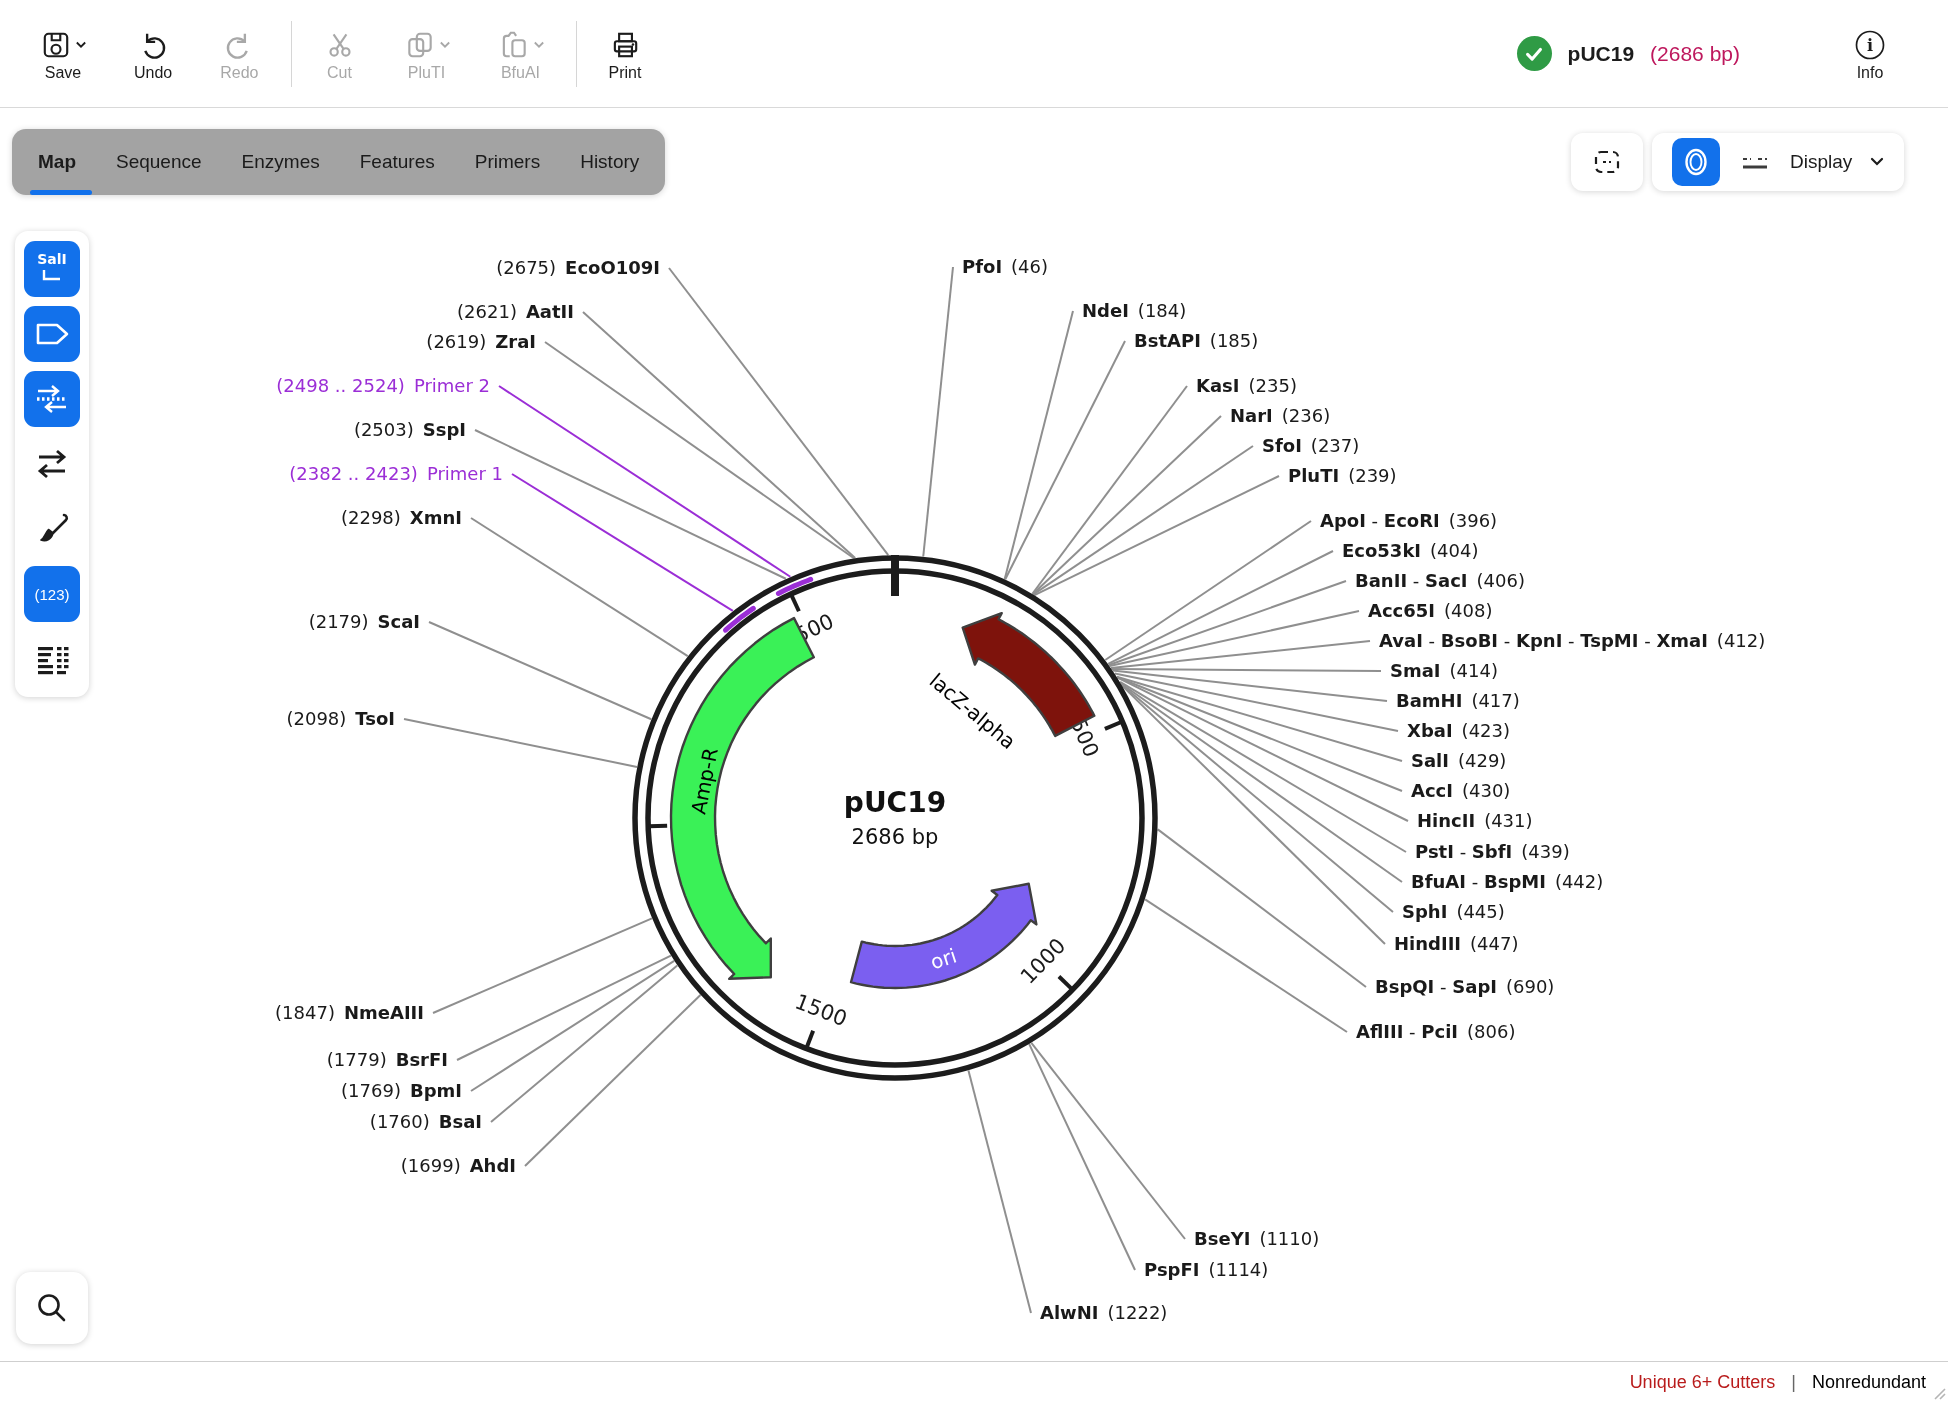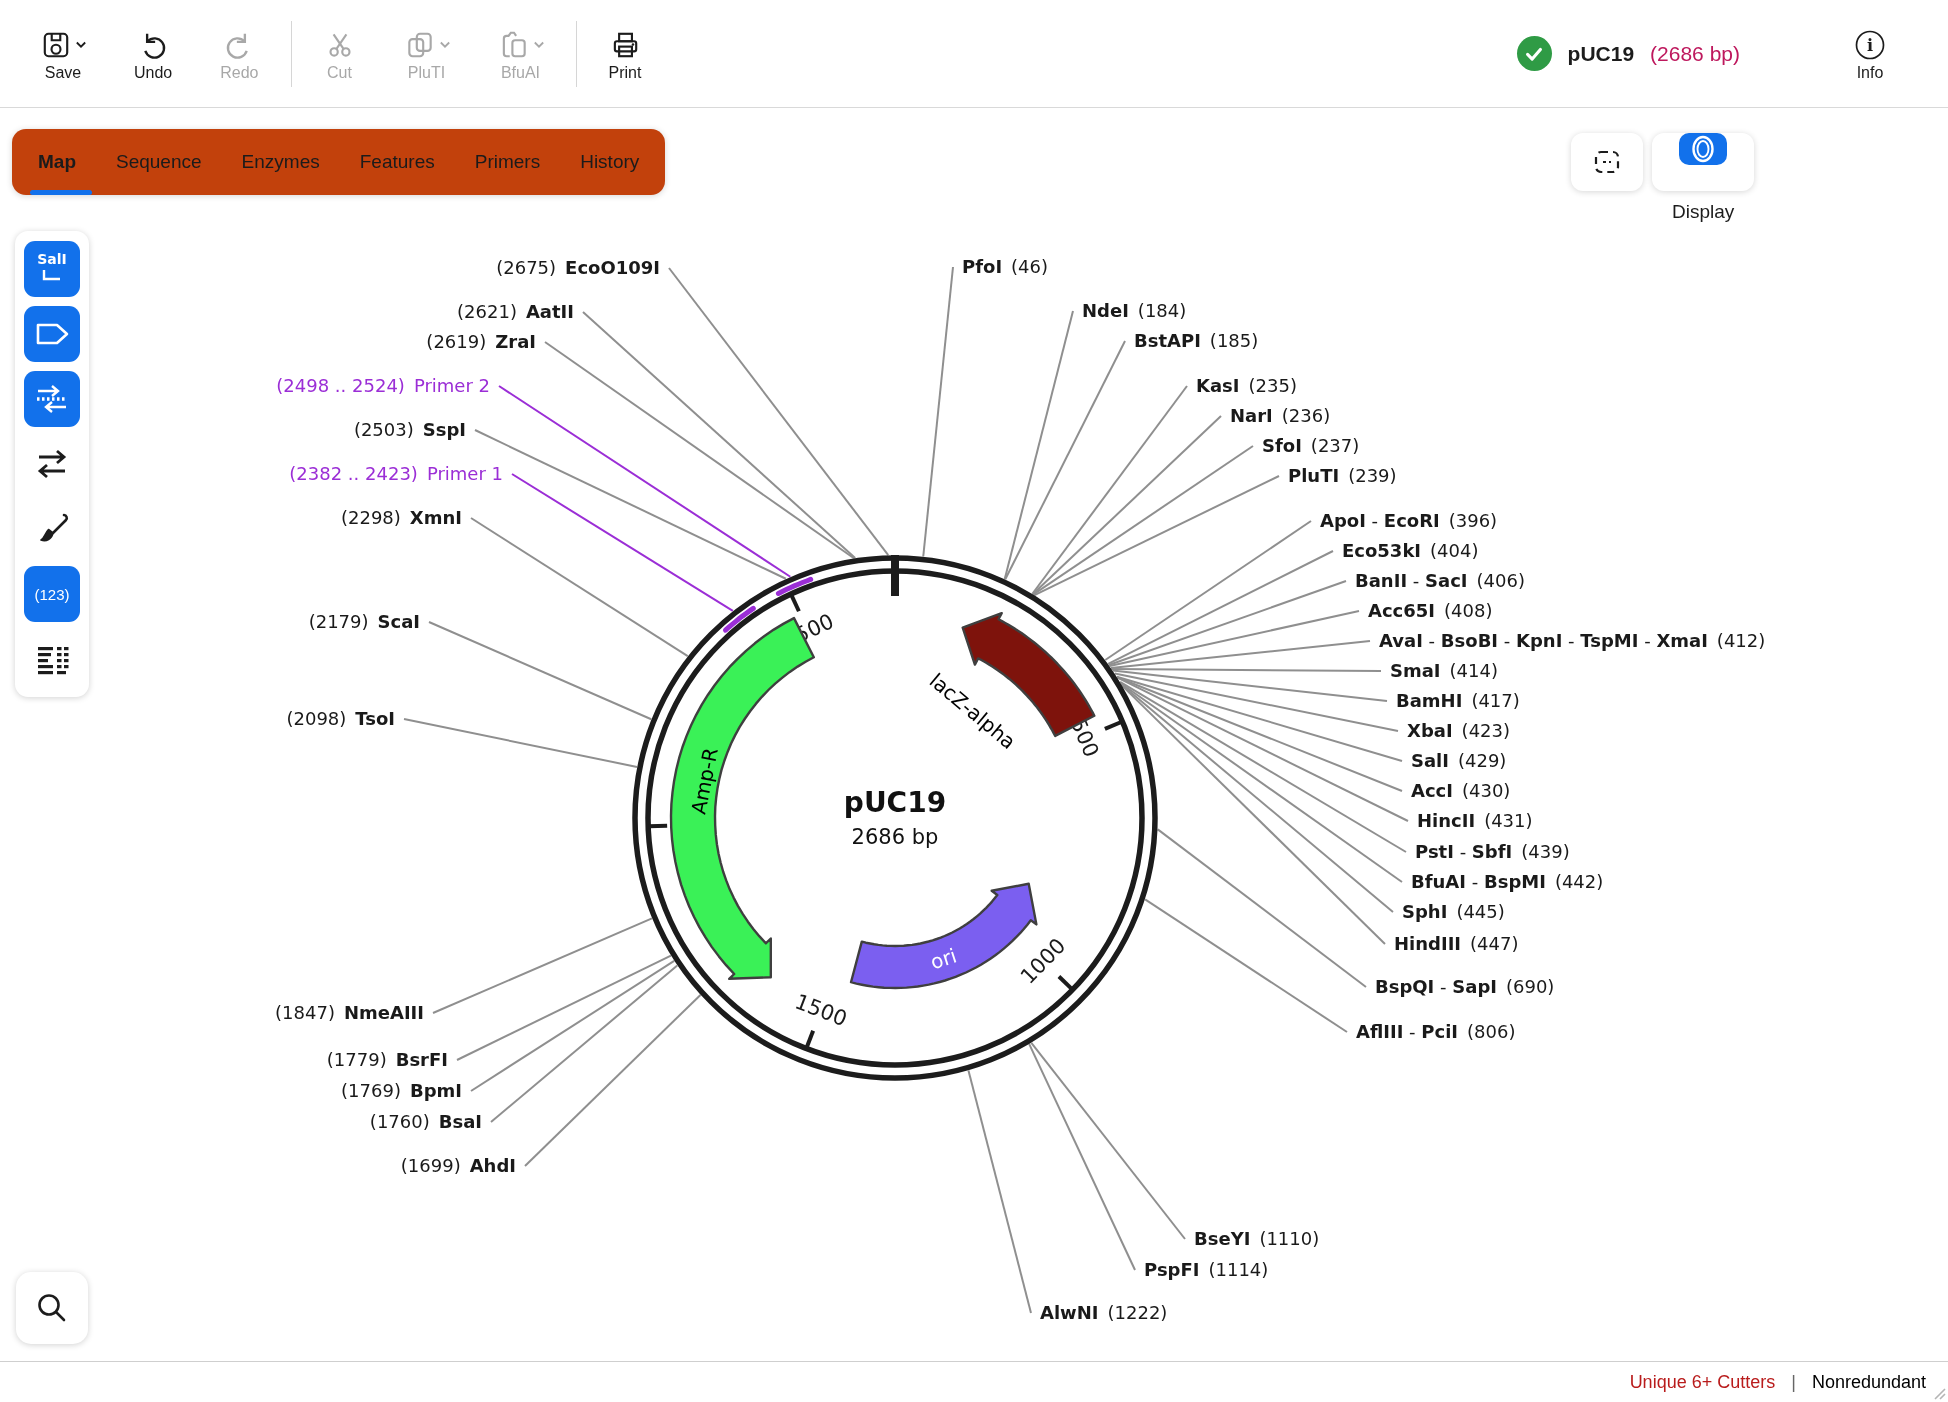--- a/index.html
+++ b/index.html
@@ -17,34 +17,34 @@
   .tbtn.disabled{color:#a8a8a8;justify-content:space-between;}
   .caret{margin-left:4px;}
   .tb-divider{width:1px;height:66px;background:#d6d6d6;margin:0 8px;}
   .doc-badge{margin-left:auto;display:flex;align-items:center;gap:16px;}
   .check-circle{width:35px;height:35px;border-radius:50%;background:#2f9b45;display:flex;
                 align-items:center;justify-content:center;}
   .doc-name{font-size:21px;font-weight:700;}
   .doc-size{font-size:21px;color:#be185d;}
   .info-btn{margin-left:90px;margin-right:38px;}
   
-  .tabbar{position:absolute;left:12px;top:129px;height:66px;background:#c2410c;border-radius:14px;
+  .tabbar{position:absolute;left:12px;top:129px;height:66px;background:#a3a3a3;border-radius:14px;
           box-shadow:0 1px 6px rgba(0,0,0,.16);display:flex;align-items:center;
           padding:0 26px;gap:40px;z-index:20;}
   .tab{font-size:19px;color:#1b1b1b;position:relative;height:66px;display:flex;align-items:center;}
   .tab.active{font-weight:700;}
   .tab-underline{position:absolute;left:-8px;bottom:0;height:5px;width:62px;background:#1271eb;
                  border-radius:3px;}
   
   .fit-btn{position:absolute;left:1571px;top:133px;width:72px;height:58px;background:#fff;
            border-radius:12px;box-shadow:0 1px 6px rgba(0,0,0,.16);display:flex;align-items:center;
            justify-content:center;z-index:20;}
   .view-group{position:absolute;left:1652px;top:133px;height:58px;background:#fff;border-radius:12px;
               box-shadow:0 1px 6px rgba(0,0,0,.16);display:flex;align-items:center;gap:18px;
-              padding:0 20px;z-index:20;flex-direction:column;}
+              padding:0 20px;z-index:20;}
   .circ-btn{width:48px;height:48px;border-radius:10px;background:#1271eb;display:flex;
             align-items:center;justify-content:center;}
   .display-label{font-size:19px;}
   
   .sidebar{position:absolute;left:15px;top:231px;width:74px;background:#fff;border-radius:13px;
            box-shadow:0 1px 6px rgba(0,0,0,.18);display:flex;flex-direction:column;align-items:center;
            gap:9px;padding:10px 0;z-index:20;}
   .stool{width:56px;height:56px;border-radius:11px;display:flex;align-items:center;
          justify-content:center;color:#1c1c1c;}
   .stool.active{background:#1271eb;color:#ffffff;}

